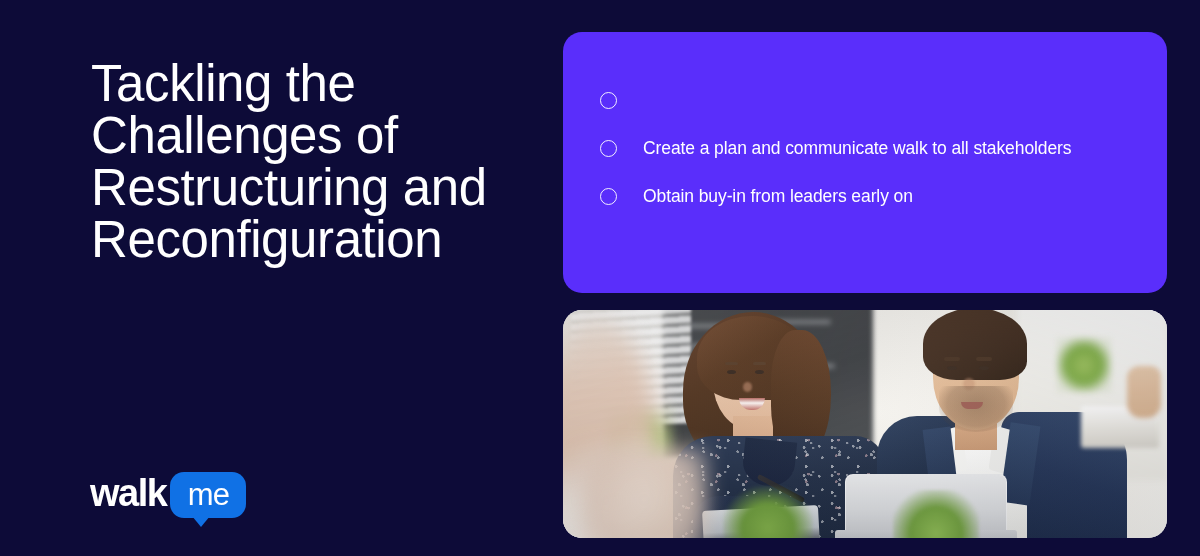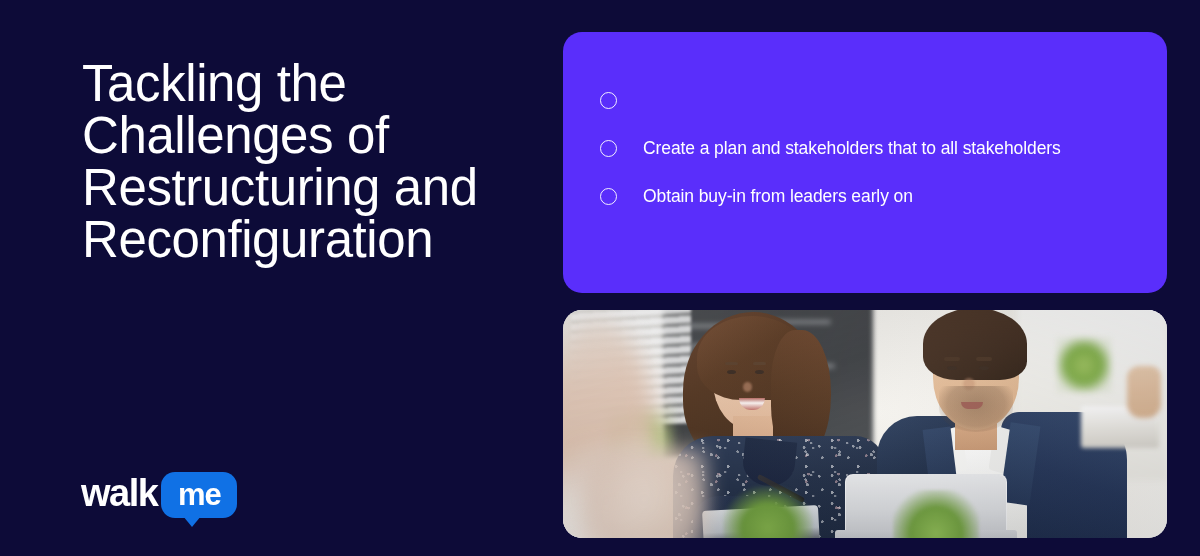--- a/index.html
+++ b/index.html
@@ -21,21 +21,21 @@
     position: relative;
     width: 1200px;
     height: 556px;
     background: #0d0b38;
     overflow: hidden;
   }
 
   
   .left-col {
     position: absolute;
-    left: 7px;
+    left: 16px;
     top: 0;
     width: 560px;
     height: 470px;
   }
 
   .headline {
     position: absolute;
     left: 75px;
     top: 58px;
     width: 460px;
@@ -94,21 +94,21 @@
     border-top: 11px solid #1071e5;
   }
 
   .logo-me {
     position: relative;
     z-index: 2;
     color: #ffffff;
     font-family: "Liberation Sans", sans-serif;
     font-size: 31px;
     line-height: 31px;
-    font-weight: 700;
+    font-weight: 400;
     letter-spacing: -1px;
     top: -1px;
   }
 
   
   .checklist-card {
     position: absolute;
     left: 563px;
     top: 32px;
     width: 604px;
@@ -699,21 +699,21 @@
 
   <div class="checklist-card">
     <ul class="checklist">
 
       <li class="check-item">
         <span class="check-circle"></span>
       </li>
 
       <li class="check-item">
         <span class="check-circle"></span>
-        <span class="check-label">Create a plan and stakeholders that to all stakeholders</span>
+        <span class="check-label">Create a plan and communicate walk to all stakeholders</span>
       </li>
 
 
       <li class="check-item">
         <span class="check-circle"></span>
         <span class="check-label">Obtain buy-in from leaders early on</span>
       </li>
 
     </ul>
   </div>

